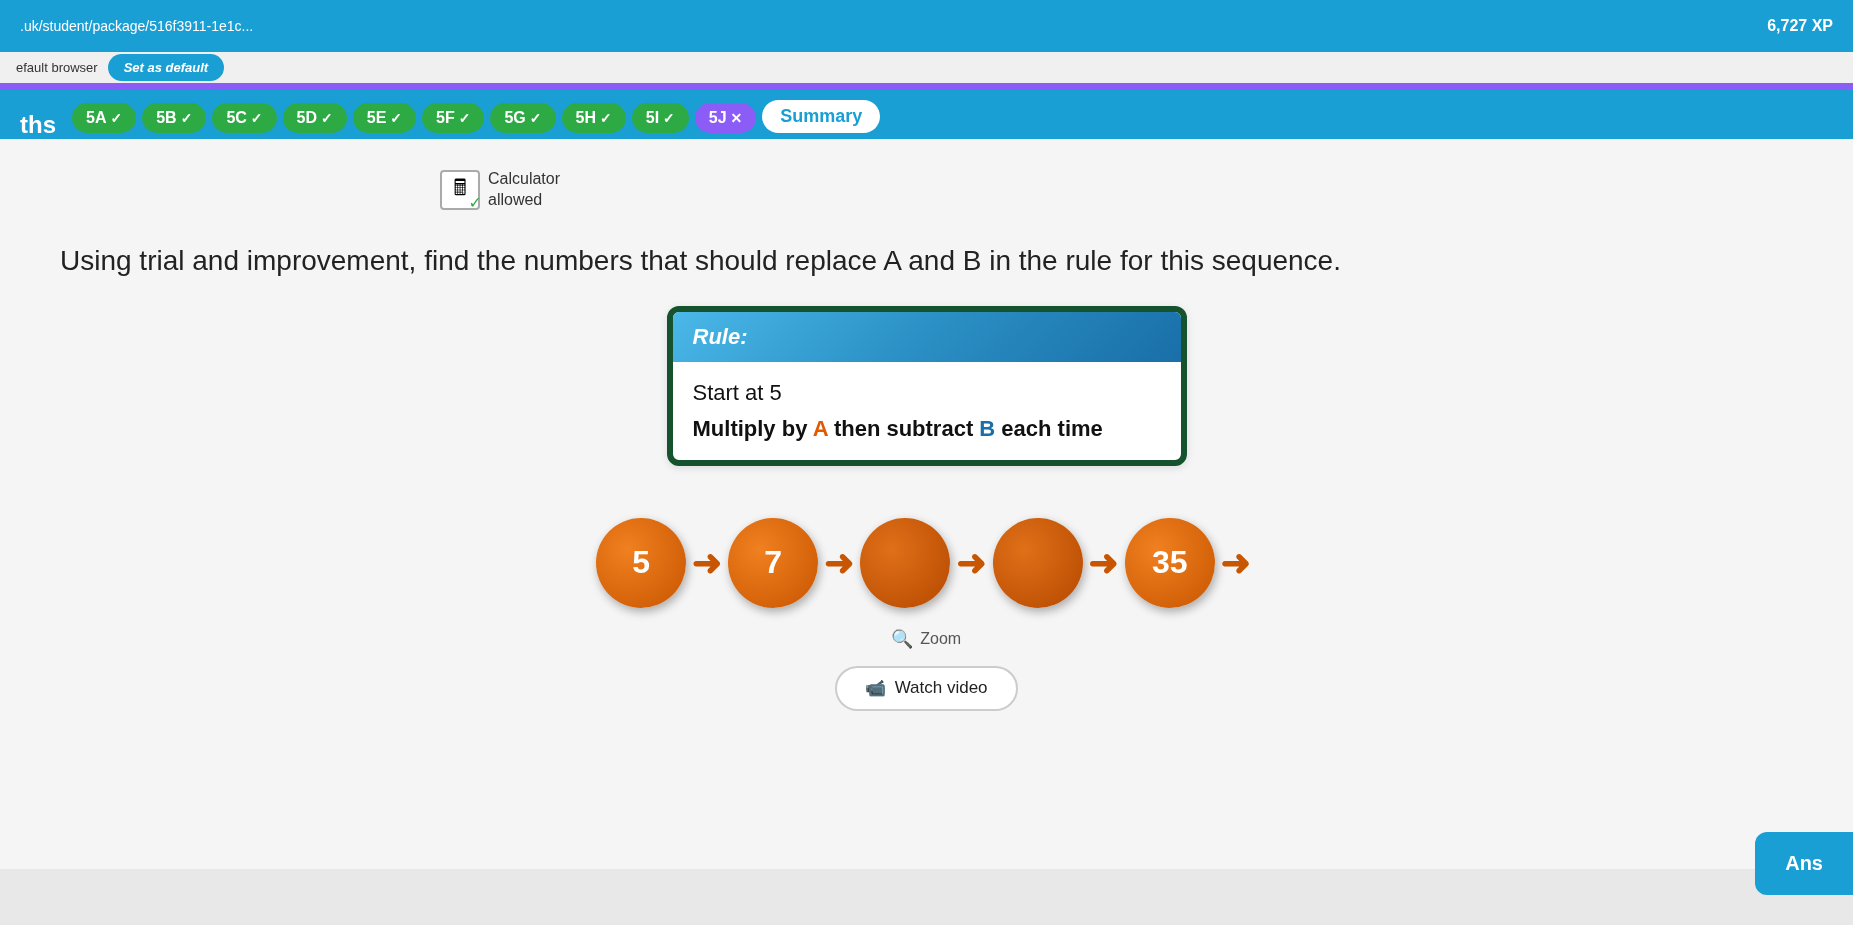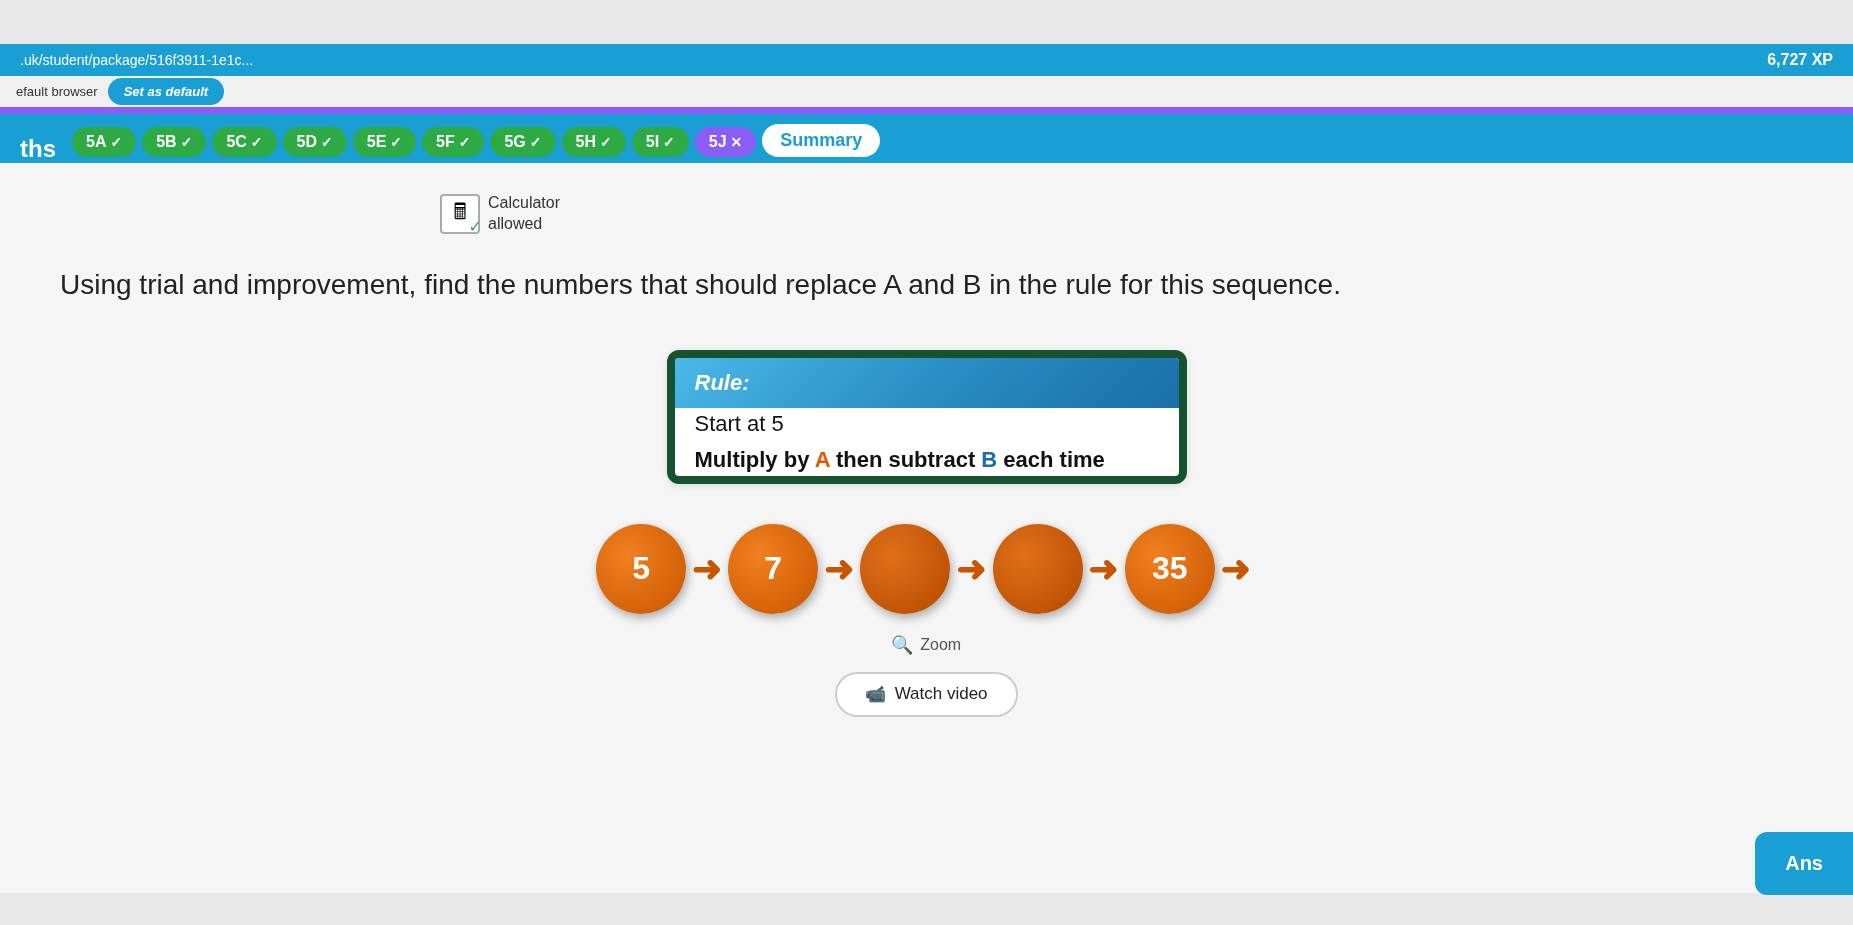--- a/index.html
+++ b/index.html
@@ -8,26 +8,25 @@
       background: #e8e8e8;
       width: 1853px;
       min-height: 925px;
       overflow: hidden;
       position: relative;
     }
 
     
     .top-bar {
       background: #1a9fd4;
-      height: 32px;
+      height: 52px;
       display: flex;
       align-items: center;
       padding: 0 20px;
       justify-content: space-between;
-      margin-top: 44px;
     }
     .top-bar-left {
       color: white;
       font-size: 14px;
     }
     .top-bar-right {
       color: white;
       font-size: 16px;
       font-weight: bold;
     }
@@ -164,47 +163,47 @@
     .calculator-text {
       font-size: 16px;
       color: #333;
       line-height: 1.3;
     }
 
     
     .question-text {
       font-size: 28px;
       color: #222;
-      margin-bottom: 46px;
+      margin-bottom: 26px;
       line-height: 1.4;
       max-width: 1400px;
     }
 
     
     .rule-card {
       background: white;
       border-radius: 12px;
-      border: 8px solid #14532d;
+      border: 6px solid #14532d;
       width: 520px;
-      margin: 0 auto 40px auto;
+      margin: 0 auto 52px auto;
       overflow: hidden;
       box-shadow: 0 2px 8px rgba(0,0,0,0.1);
     }
     .rule-card-header {
       background: linear-gradient(135deg, #4ab8e8 0%, #2a8fc4 50%, #1a6fa8 100%);
       padding: 12px 20px;
     }
     .rule-card-header-text {
       color: white;
       font-size: 22px;
       font-weight: bold;
       font-style: italic;
     }
     .rule-card-body {
-      padding: 3px 20px;
+      padding: 18px 20px;
     }
     .rule-line {
       font-size: 22px;
       color: #111;
       margin-bottom: 10px;
       font-weight: 500;
     }
     .rule-line-bold {
       font-size: 22px;
       color: #111;

